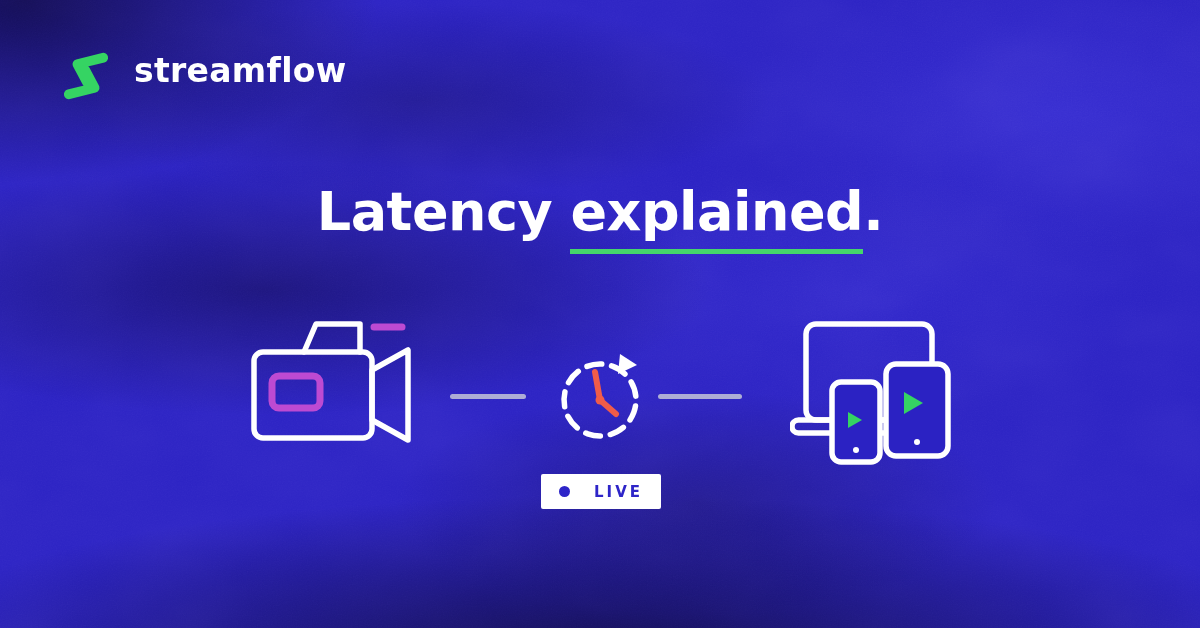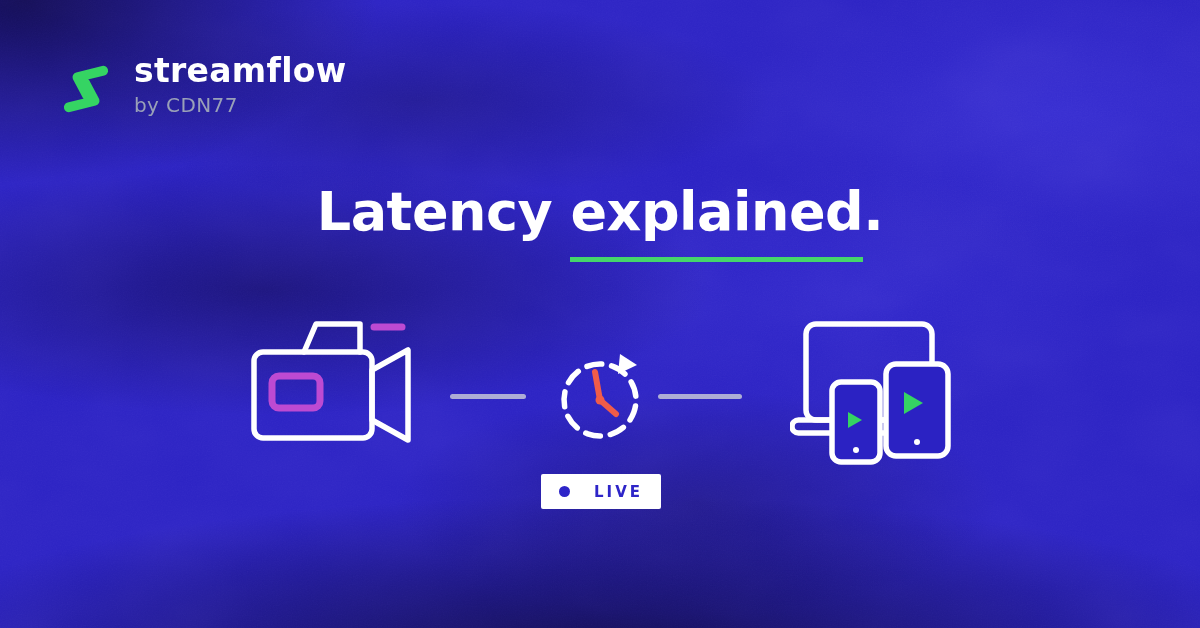--- a/index.html
+++ b/index.html
@@ -15,29 +15,29 @@
       radial-gradient(ellipse 980px 210px at 50% 103%,rgba(15,11,66,.88), rgba(15,11,66,0) 72%),
       radial-gradient(ellipse 430px 160px at 58% 80%, rgba(28,21,112,.6), rgba(28,21,112,0) 70%),
       radial-gradient(ellipse 460px 190px at 88% 18%, rgba(70,60,228,.42), rgba(70,60,228,0) 70%),
       radial-gradient(ellipse 420px 170px at 72% 46%, rgba(62,52,220,.35), rgba(62,52,220,0) 70%),
       radial-gradient(ellipse 500px 140px at 35% 16%, rgba(22,16,96,.45), rgba(22,16,96,0) 70%);
   }
   .noise{position:absolute;inset:0;z-index:1;mix-blend-mode:soft-light;opacity:.55;pointer-events:none;}
   .content{position:absolute;inset:0;z-index:2;}
 
   
-  .brand{position:absolute;left:58px;top:48px;display:flex;align-items:flex-end;gap:20px;}
+  .brand{position:absolute;left:58px;top:48px;display:flex;align-items:flex-start;gap:20px;}
   .brand-text{display:flex;flex-direction:column;gap:6px;padding-top:6px;}
   .brand-name{color:#ffffff;font-size:33px;font-weight:700;letter-spacing:.3px;line-height:1;}
   .brand-byline{color:var(--byline-gray,#99a0b8);font-size:20px;font-weight:400;letter-spacing:.4px;}
 
   
   .headline{position:absolute;left:0;right:0;top:180px;text-align:center;color:#fff;
     font-size:54px;font-weight:700;letter-spacing:-.5px;}
-  .headline .underlined{display:inline-block;border-bottom:5px solid var(--underline-green,#45d66b);padding-bottom:14px;}
+  .headline .underlined{display:inline-block;border-bottom:5px solid var(--underline-green,#45d66b);padding-bottom:6px;}
 
   
   .connector{position:absolute;height:5px;border-radius:3px;background:var(--connector-gray,#c3c6d8);opacity:.85;}
   .connector.left{left:450px;top:394px;width:76px;}
   .connector.right{left:658px;top:394px;width:84px;}
 
   .icon-camera{position:absolute;left:246px;top:316px;}
   .icon-clock{position:absolute;left:552px;top:348px;}
   .icon-devices{position:absolute;left:790px;top:318px;}
 
@@ -76,21 +76,20 @@
 
   <div class="content">
 
     <div class="brand">
       <svg width="56" height="56" viewBox="0 0 52 52">
         <path class="stroke-logo" d="M42 9 L18 15 L27 32"></path>
         <path class="stroke-logo" d="M10 43 L34 37 L25 20"></path>
       </svg>
       <div class="brand-text">
         <div class="brand-name">streamflow</div>
-        <div class="brand-byline">by CDN77</div>
       </div>
     </div>
 
     <div class="headline"><span>Latency </span><span class="underlined">explained</span><span>.</span></div>
 
     <svg class="icon-camera" width="172" height="132" viewBox="0 0 172 132">
       <path class="stroke-w" d="M58 36 L70 8 L114 8 L114 36"></path>
       <rect class="stroke-w" x="8" y="36" width="118" height="86" rx="9"></rect>
       <path class="stroke-w" d="M126 54 L162 34 L162 124 L126 104 Z"></path>
       <rect class="stroke-p" x="26" y="60" width="48" height="32" rx="7"></rect>

